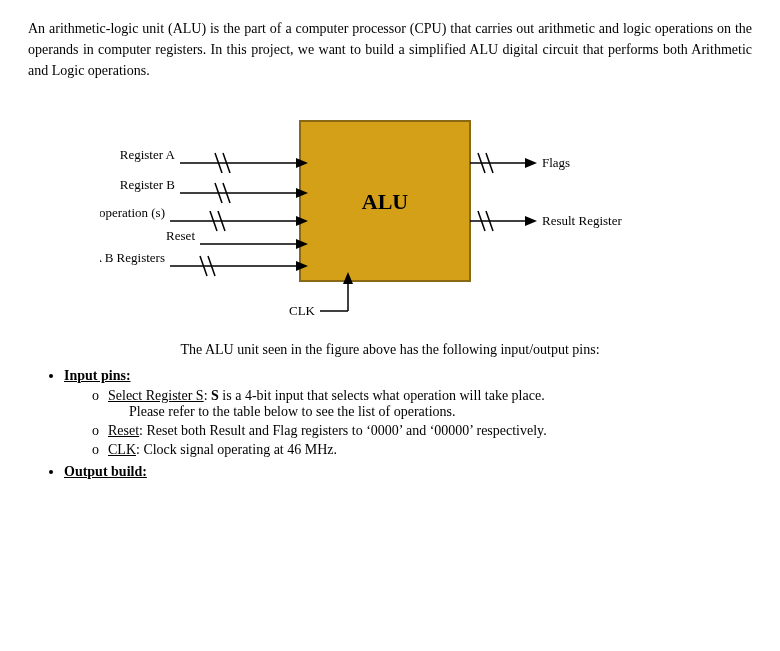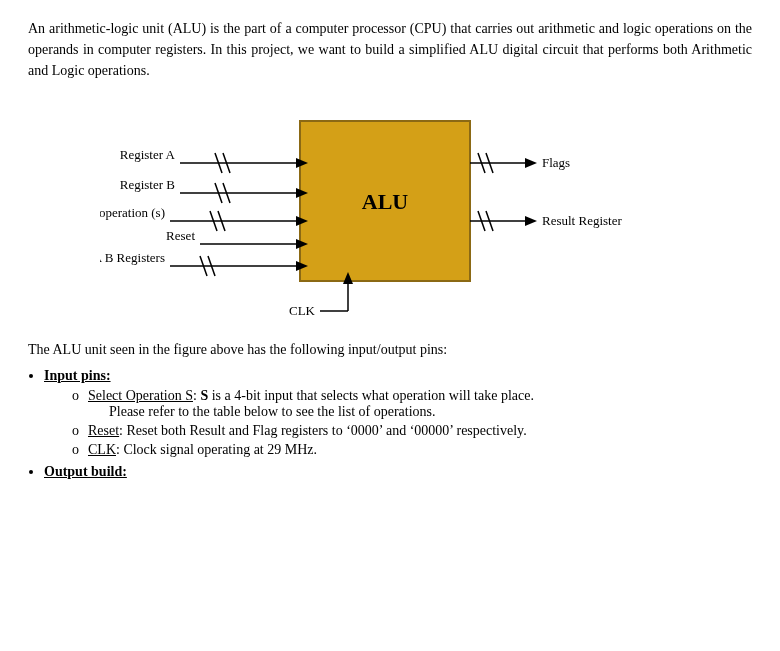--- a/index.html
+++ b/index.html
@@ -27,23 +27,24 @@
       height: 230px;
       position: relative;
     }
     svg.diagram {
       width: 100%;
       height: 100%;
     }
     .description-text {
       line-height: 1.5;
       margin-bottom: 8px;
+      text-align: center;
     }
     ul.main-list {
-      margin-left: 16px;
+      margin-left: 36px;
       list-style: disc;
     }
     ul.main-list > li {
       margin-bottom: 6px;
     }
     ul.main-list > li > span.bold-underline {
       font-weight: bold;
       text-decoration: underline;
     }
     ul.sub-list {
@@ -130,26 +131,26 @@
   </div>
 </div>
 
 <p class="description-text">The ALU unit seen in the figure above has the following input/output pins:</p>
 
 <ul class="main-list">
   <li>
     <span class="bold-underline">Input pins:</span>
     <ul class="sub-list">
       <li>
-        <span class="underline">Select Operation S</span><span>: <b>S</b> is a 4-bit input that selects what operation will take place.<br>&nbsp;&nbsp;&nbsp;&nbsp;&nbsp;&nbsp;Please refer to the table below to see the list of operations.</span>
+        <span class="underline">Select Register S</span><span>: <b>S</b> is a 4-bit input that selects what operation will take place.<br>&nbsp;&nbsp;&nbsp;&nbsp;&nbsp;&nbsp;Please refer to the table below to see the list of operations.</span>
       </li>
       <li>
         <span class="underline">Reset</span><span>: Reset both Result and Flag registers to ‘0000’ and ‘00000’ respectively.</span>
       </li>
       <li>
-        <span class="underline">CLK</span><span>: Clock signal operating at 29 MHz.</span>
+        <span class="underline">CLK</span><span>: Clock signal operating at 46 MHz.</span>
       </li>
     </ul>
   </li>
   <li>
     <span class="bold-underline">Output build:</span>
   </li>
 </ul>
 
 </body></html>

